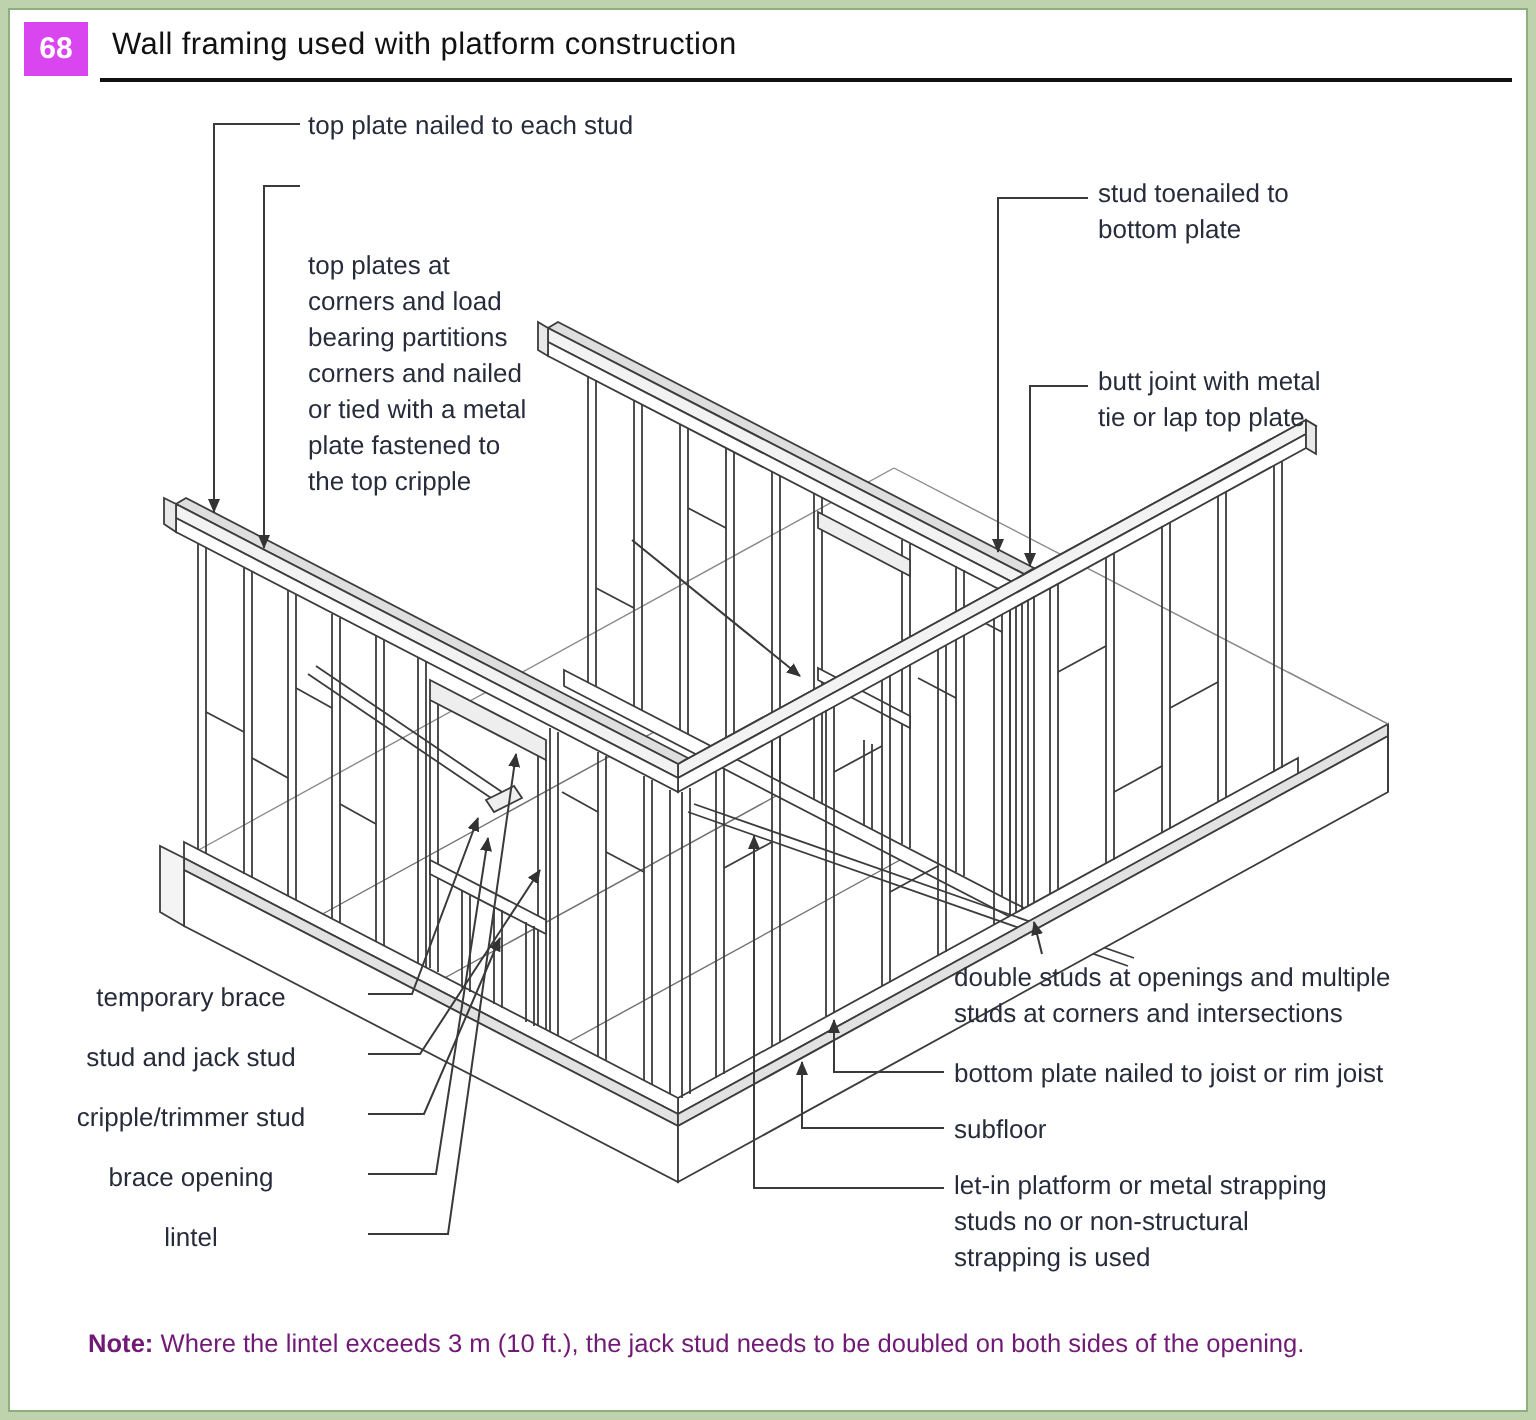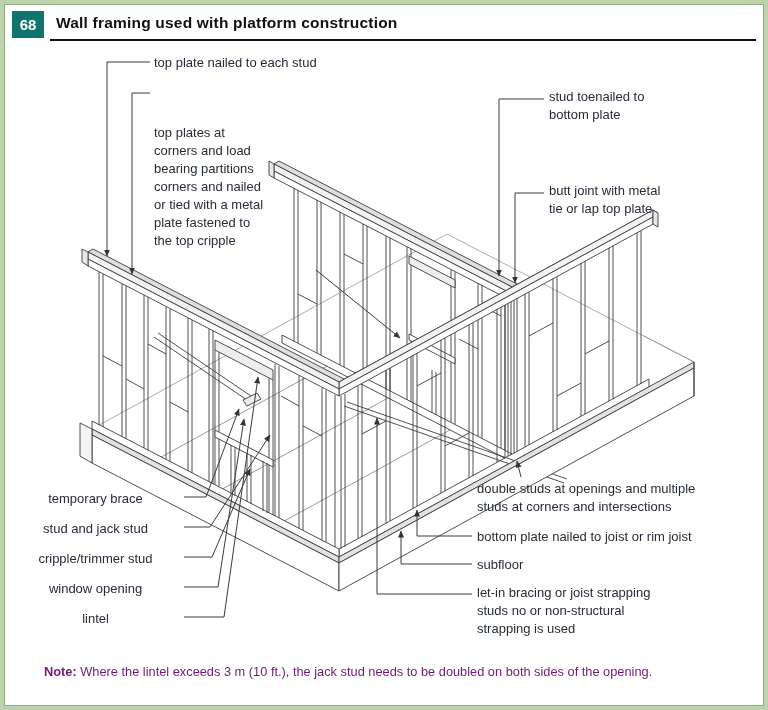--- a/index.html
+++ b/index.html
@@ -12,42 +12,42 @@
     overflow:hidden;
   }
   .hdr{position:absolute;left:4px;top:4px;width:756px;height:34px;}
   .fignum{
     position:absolute;left:4px;top:3px;width:32px;height:27px;
     display:flex;align-items:center;justify-content:center;
     color:#ffffff;font-weight:bold;font-size:15px;
   }
   .figtitle{
     position:absolute;left:48px;top:6px;
-    font-weight:bold;font-size:15.5px;color:#111111;letter-spacing:0.2px;
+    font-weight:normal;font-size:15.5px;color:#111111;letter-spacing:0.2px;
   }
   .hdr-rule{position:absolute;left:42px;top:31px;width:706px;height:2px;background:#111111;}
   svg.diagram{position:absolute;left:0;top:0;}
   .lab{
     position:absolute;font-size:13px;line-height:18px;color:#272c3a;
     white-space:nowrap;
   }
   .lab.ra{text-align:center;}
   .note{
     position:absolute;left:40px;top:660px;width:700px;
     font-size:12.8px;color:#701a75;
   }
   .note b{font-weight:bold;}
 </style>
 </head>
 <body>
 
 <div class="page">
 
   <div class="hdr">
-    <div class="fignum" style="background:#0f766e">
+    <div class="fignum" style="background:#d946ef">
       <span>68</span>
     </div>
     <div class="figtitle">Wall framing used with platform construction</div>
     <div class="hdr-rule"></div>
   </div>
 
   <svg class="diagram" width="768" height="710" viewBox="0 0 768 710">
     <defs>
       <marker id="ah" markerWidth="9" markerHeight="8" refX="6.5" refY="3" orient="auto" markerUnits="userSpaceOnUse">
         <path d="M0,0 L7,3 L0,6 Z" fill="#333333"></path>
@@ -251,31 +251,31 @@
   </div>
 
   <div class="lab" style="left:545px;top:178px">
     <div>butt joint with metal</div>
     <div>tie or lap top plate</div>
   </div>
 
   <div class="lab ra" style="left:8px;top:486px;width:167px">temporary brace</div>
   <div class="lab ra" style="left:8px;top:516px;width:167px">stud and jack stud</div>
   <div class="lab ra" style="left:8px;top:546px;width:167px">cripple/trimmer stud</div>
-  <div class="lab ra" style="left:8px;top:576px;width:167px">window opening</div>
+  <div class="lab ra" style="left:8px;top:576px;width:167px">brace opening</div>
   <div class="lab" style="left:473px;top:476px">
     <div>double studs at openings and multiple</div>
     <div>studs at corners and intersections</div>
   </div>
 
   <div class="lab ra" style="left:8px;top:606px;width:167px">lintel</div>
   <div class="lab" style="left:473px;top:524px">bottom plate nailed to joist or rim joist</div>
   <div class="lab" style="left:473px;top:552px">subfloor</div>
   <div class="lab" style="left:473px;top:580px">
-    <div>let-in bracing or joist strapping</div>
+    <div>let-in platform or metal strapping</div>
     <div>studs no or non-structural</div>
     <div>strapping is used</div>
   </div>
 
   <div class="note">
     <b>Note:</b><span> Where the lintel exceeds 3 m (10 ft.), the jack stud needs to be doubled on both sides of the opening.</span>
   </div>
 
 </div>
 

